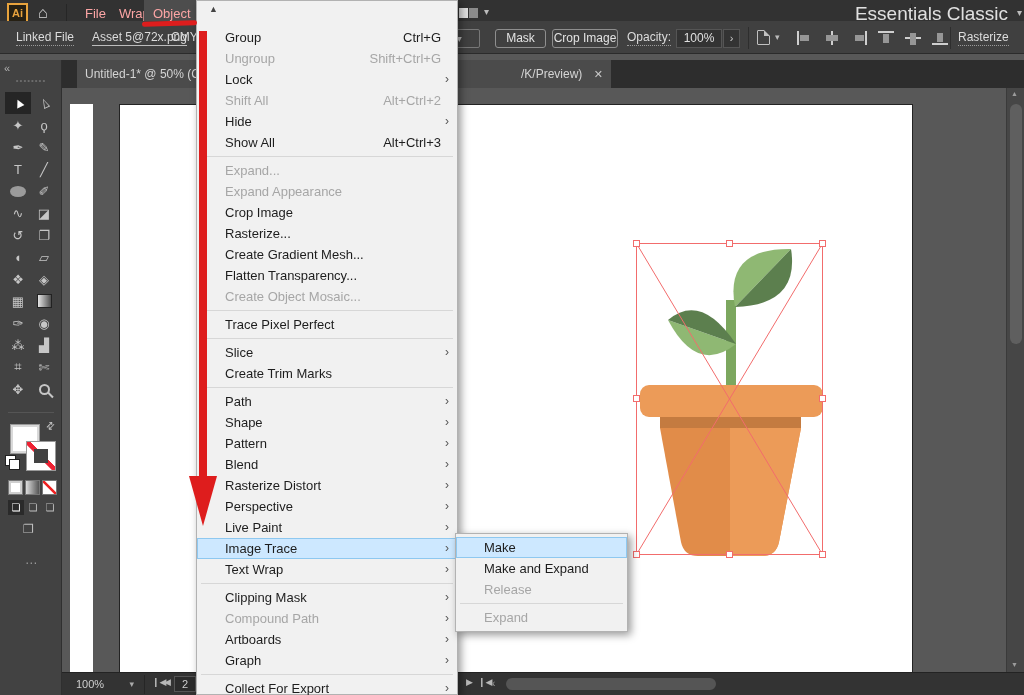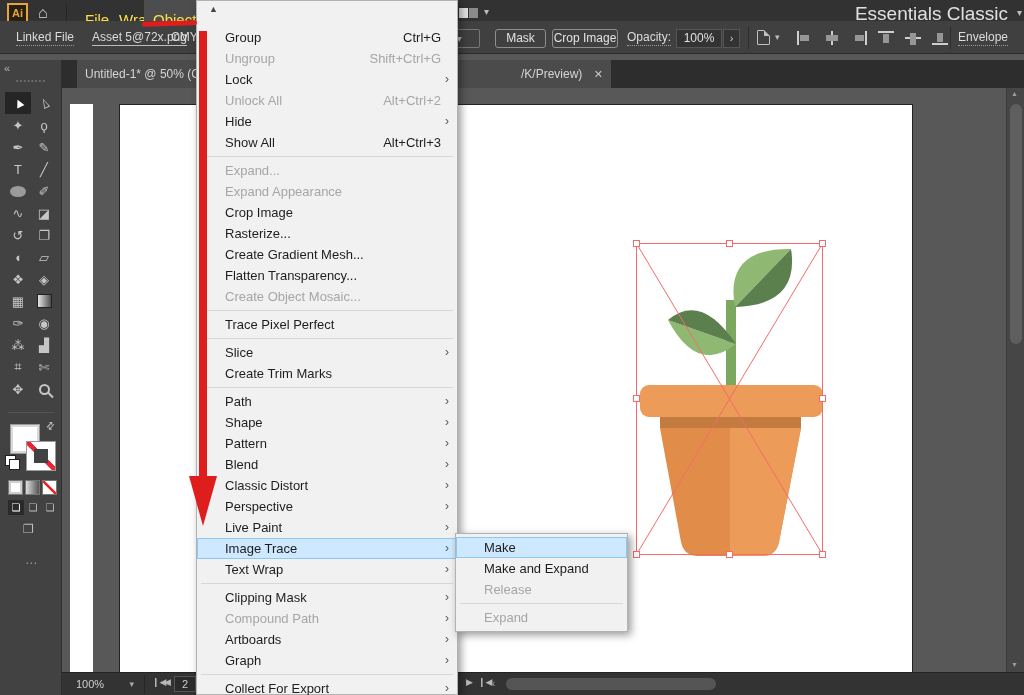--- a/index.html
+++ b/index.html
@@ -6,21 +6,21 @@
   *{box-sizing:border-box;}
   #stage{position:relative;width:1024px;height:695px;overflow:hidden;
          font-family:"Liberation Sans","DejaVu Sans",sans-serif;background:#585858;}
 
   
   #app-bar{position:absolute;left:0;top:0;width:1024px;height:27px;background:#323232;z-index:30;}
   #ai-logo{position:absolute;left:7px;top:3px;width:21px;height:20px;border:2px solid #e8a33d;
            color:#e8a33d;font-size:11px;font-weight:bold;text-align:center;line-height:16px;background:#262013;}
   #home-icon{position:absolute;left:38px;top:2px;color:#d8d8d8;font-size:16px;line-height:22px;}
   .appbar-divider{position:absolute;top:4px;width:1px;height:19px;background:#262626;}
-  .menu-word{position:absolute;top:0;height:27px;line-height:27px;color:#fde047;font-size:15px;padding:6px 9px;}
+  .menu-word{position:absolute;top:0;height:27px;line-height:27px;color:#fca5a5;font-size:13px;padding:0 9px;}
   .menu-word.open{background:#4d4d4d;}
   #arrange-icon{position:absolute;left:459px;top:8px;width:19px;height:10px;}
   #arrange-icon .sq1{position:absolute;left:0;top:0;width:9px;height:10px;background:#e0e0e0;}
   #arrange-icon .sq2{position:absolute;left:10px;top:0;width:9px;height:10px;background:#8b8b8b;}
   #arrange-chevron{position:absolute;left:484px;top:6px;color:#bbb;font-size:10px;}
   #workspace-name{position:absolute;right:16px;top:0;height:27px;line-height:27px;color:#e0e0e0;font-size:19px;}
   #workspace-chevron{position:absolute;right:2px;top:7px;color:#bbb;font-size:10px;}
 
   
   #control-bar{position:absolute;left:0;top:21px;width:1024px;height:33px;background:#404040;
@@ -371,51 +371,51 @@
         <div class="al al-v-middle" style="left: 905px;">
           <i></i>
           <b></b>
         </div>
         <div class="al al-v-bottom" style="left: 932px;">
           <i></i>
           <b></b>
         </div>
       </div>
     <div class="cb-divider" style="left:950px;"></div>
-    <span class="cb-label dotted-u" style="left:958px;">Envelope</span>
+    <span class="cb-label dotted-u" style="left:958px;">Rasterize</span>
   </div>
 
   <div id="object-menu">
     <span id="menu-scroll-up">▲</span>
     <div id="object-menu-list">
         <div class="menu-item"><span>Group</span><span class="sc">Ctrl+G</span></div>
         <div class="menu-item disabled"><span>Ungroup</span><span class="sc">Shift+Ctrl+G</span></div>
         <div class="menu-item"><span>Lock</span><span class="sub">›</span></div>
-        <div class="menu-item disabled"><span>Unlock All</span><span class="sc">Alt+Ctrl+2</span></div>
+        <div class="menu-item disabled"><span>Shift All</span><span class="sc">Alt+Ctrl+2</span></div>
         <div class="menu-item"><span>Hide</span><span class="sub">›</span></div>
         <div class="menu-item"><span>Show All</span><span class="sc">Alt+Ctrl+3</span></div>
         <div class="menu-sep"></div>
         <div class="menu-item disabled"><span>Expand...</span></div>
         <div class="menu-item disabled"><span>Expand Appearance</span></div>
         <div class="menu-item"><span>Crop Image</span></div>
         <div class="menu-item"><span>Rasterize...</span></div>
         <div class="menu-item"><span>Create Gradient Mesh...</span></div>
         <div class="menu-item"><span>Flatten Transparency...</span></div>
         <div class="menu-item disabled"><span>Create Object Mosaic...</span></div>
         <div class="menu-sep"></div>
         <div class="menu-item"><span>Trace Pixel Perfect</span></div>
         <div class="menu-sep"></div>
         <div class="menu-item"><span>Slice</span><span class="sub">›</span></div>
         <div class="menu-item"><span>Create Trim Marks</span></div>
         <div class="menu-sep"></div>
         <div class="menu-item"><span>Path</span><span class="sub">›</span></div>
         <div class="menu-item"><span>Shape</span><span class="sub">›</span></div>
         <div class="menu-item"><span>Pattern</span><span class="sub">›</span></div>
         <div class="menu-item"><span>Blend</span><span class="sub">›</span></div>
-        <div class="menu-item"><span>Classic Distort</span><span class="sub">›</span></div>
+        <div class="menu-item"><span>Rasterize Distort</span><span class="sub">›</span></div>
         <div class="menu-item"><span>Perspective</span><span class="sub">›</span></div>
         <div class="menu-item"><span>Live Paint</span><span class="sub">›</span></div>
         <div class="menu-item highlight"><span>Image Trace</span><span class="sub">›</span></div>
         <div class="menu-item"><span>Text Wrap</span><span class="sub">›</span></div>
         <div class="menu-sep"></div>
         <div class="menu-item"><span>Clipping Mask</span><span class="sub">›</span></div>
         <div class="menu-item disabled"><span>Compound Path</span><span class="sub">›</span></div>
         <div class="menu-item"><span>Artboards</span><span class="sub">›</span></div>
         <div class="menu-item"><span>Graph</span><span class="sub">›</span></div>
         <div class="menu-sep"></div>

